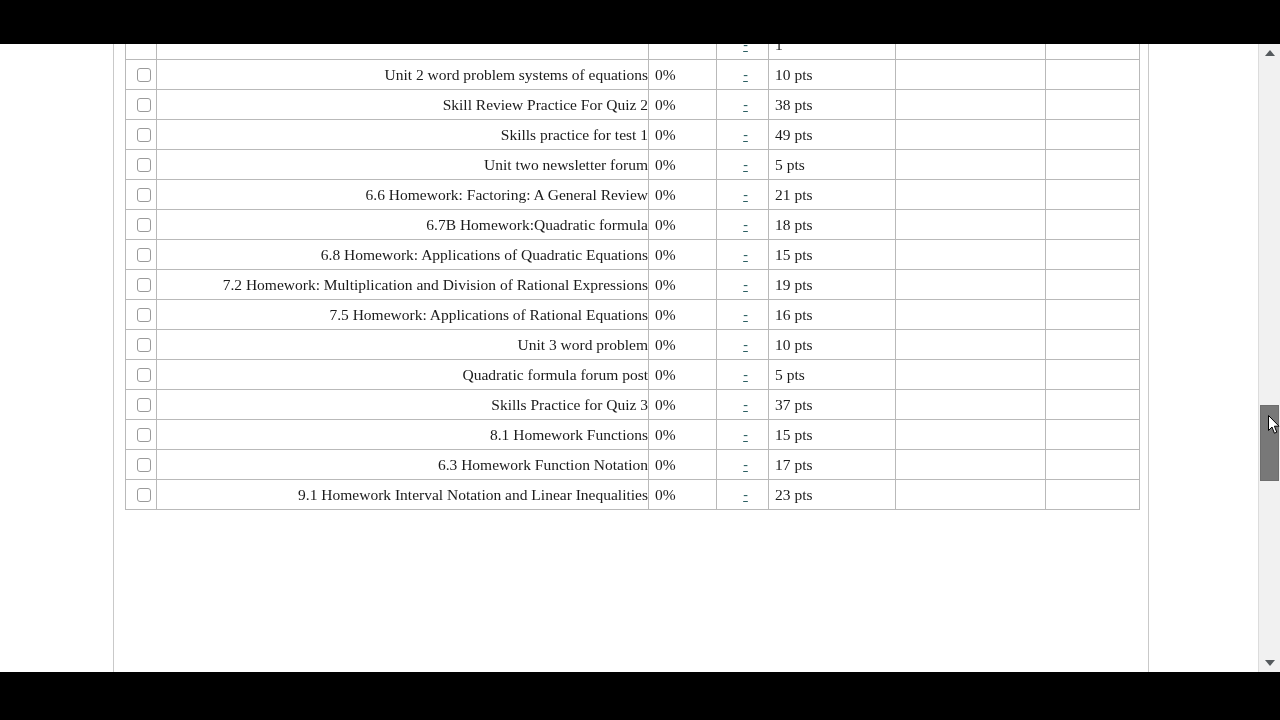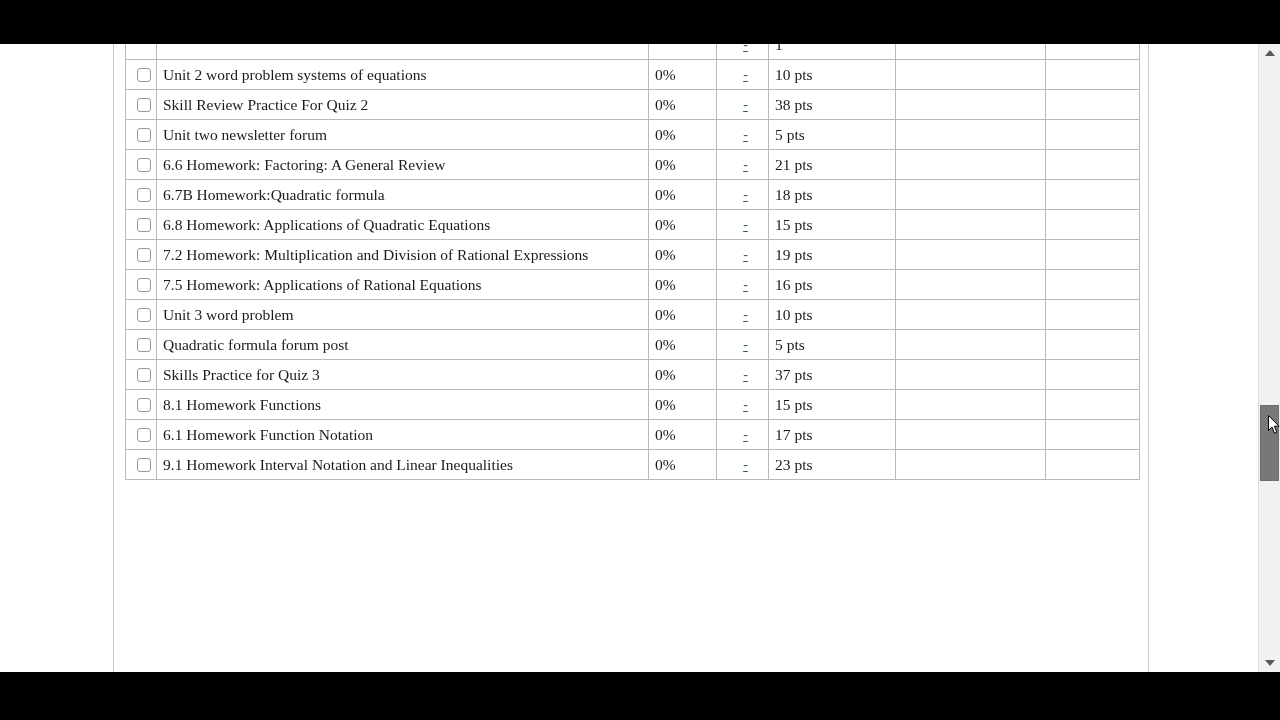--- a/index.html
+++ b/index.html
@@ -91,21 +91,21 @@
 
   col.c-check { width: 31px; }
   col.c-name  { width: 492px; }
   col.c-pct   { width: 68px; }
   col.c-dash  { width: 52px; }
   col.c-pts   { width: 127px; }
   col.c-col6  { width: 150px; }
   col.c-col7  { width: 94px; }
 
   td.cell-check { padding: 0; text-align: center; }
-  td.cell-name  { padding-left: 8px; }
+  td.cell-name  { padding-left: 8px; text-align: right; }
   td.cell-pct   { padding-left: 9px; }
   td.cell-dash  { padding-left: 0; text-align: center; }
   td.cell-pts   { padding-left: 9px; }
   td.cell-blank { padding: 0; }
 
   .checkbox {
     display: inline-block;
     width: 14px;
     height: 14px;
     border: 1px solid #9a9a9a;
@@ -233,20 +233,29 @@
                 <td class="cell-check"><span class="checkbox"></span></td>
                 <td class="cell-name"><span>Skill Review Practice For Quiz 2</span></td>
                 <td class="cell-pct"><span>0%</span></td>
                 <td class="cell-dash"><a class="dash-link">-</a></td>
                 <td class="cell-pts"><span>38 pts</span></td>
                 <td class="cell-blank"></td>
                 <td class="cell-blank"></td>
               </tr>
               <tr>
                 <td class="cell-check"><span class="checkbox"></span></td>
+                <td class="cell-name"><span>Skills practice for test 1</span></td>
+                <td class="cell-pct"><span>0%</span></td>
+                <td class="cell-dash"><a class="dash-link">-</a></td>
+                <td class="cell-pts"><span>49 pts</span></td>
+                <td class="cell-blank"></td>
+                <td class="cell-blank"></td>
+              </tr>
+              <tr>
+                <td class="cell-check"><span class="checkbox"></span></td>
                 <td class="cell-name"><span>Unit two newsletter forum</span></td>
                 <td class="cell-pct"><span>0%</span></td>
                 <td class="cell-dash"><a class="dash-link">-</a></td>
                 <td class="cell-pts"><span>5 pts</span></td>
                 <td class="cell-blank"></td>
                 <td class="cell-blank"></td>
               </tr>
               <tr>
                 <td class="cell-check"><span class="checkbox"></span></td>
                 <td class="cell-name"><span>6.6 Homework: Factoring: A General Review</span></td>
@@ -323,21 +332,21 @@
                 <td class="cell-check"><span class="checkbox"></span></td>
                 <td class="cell-name"><span>8.1 Homework Functions</span></td>
                 <td class="cell-pct"><span>0%</span></td>
                 <td class="cell-dash"><a class="dash-link">-</a></td>
                 <td class="cell-pts"><span>15 pts</span></td>
                 <td class="cell-blank"></td>
                 <td class="cell-blank"></td>
               </tr>
               <tr>
                 <td class="cell-check"><span class="checkbox"></span></td>
-                <td class="cell-name"><span>6.1 Homework Function Notation</span></td>
+                <td class="cell-name"><span>6.3 Homework Function Notation</span></td>
                 <td class="cell-pct"><span>0%</span></td>
                 <td class="cell-dash"><a class="dash-link">-</a></td>
                 <td class="cell-pts"><span>17 pts</span></td>
                 <td class="cell-blank"></td>
                 <td class="cell-blank"></td>
               </tr>
               <tr>
                 <td class="cell-check"><span class="checkbox"></span></td>
                 <td class="cell-name"><span>9.1 Homework Interval Notation and Linear Inequalities</span></td>
                 <td class="cell-pct"><span>0%</span></td>

